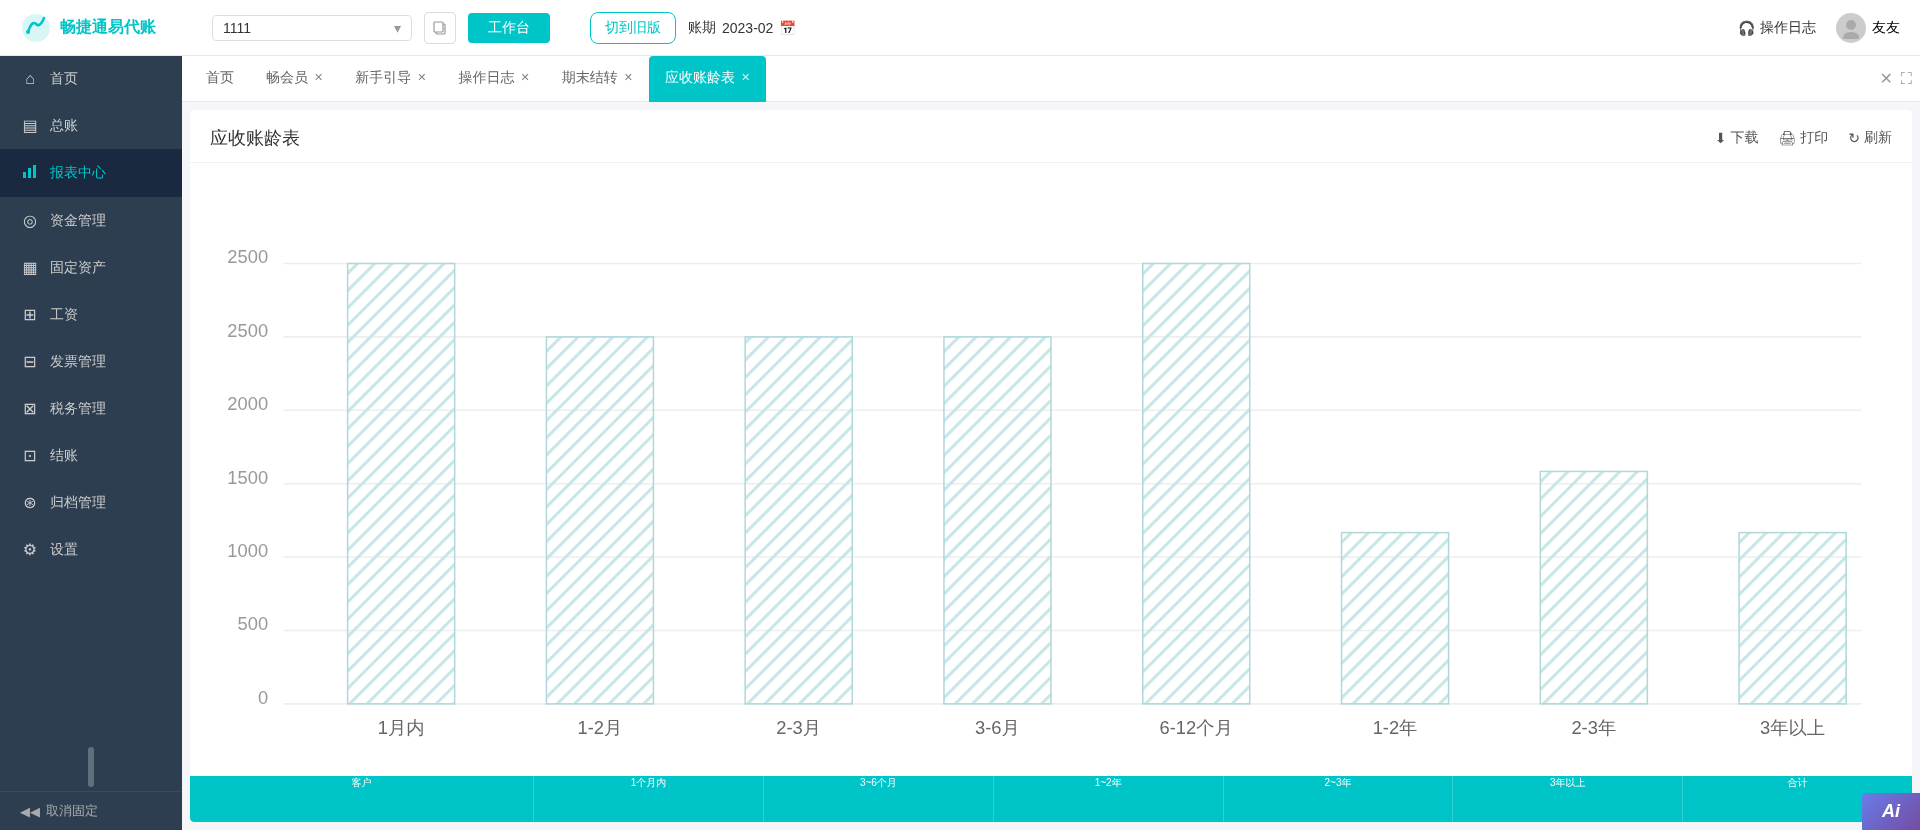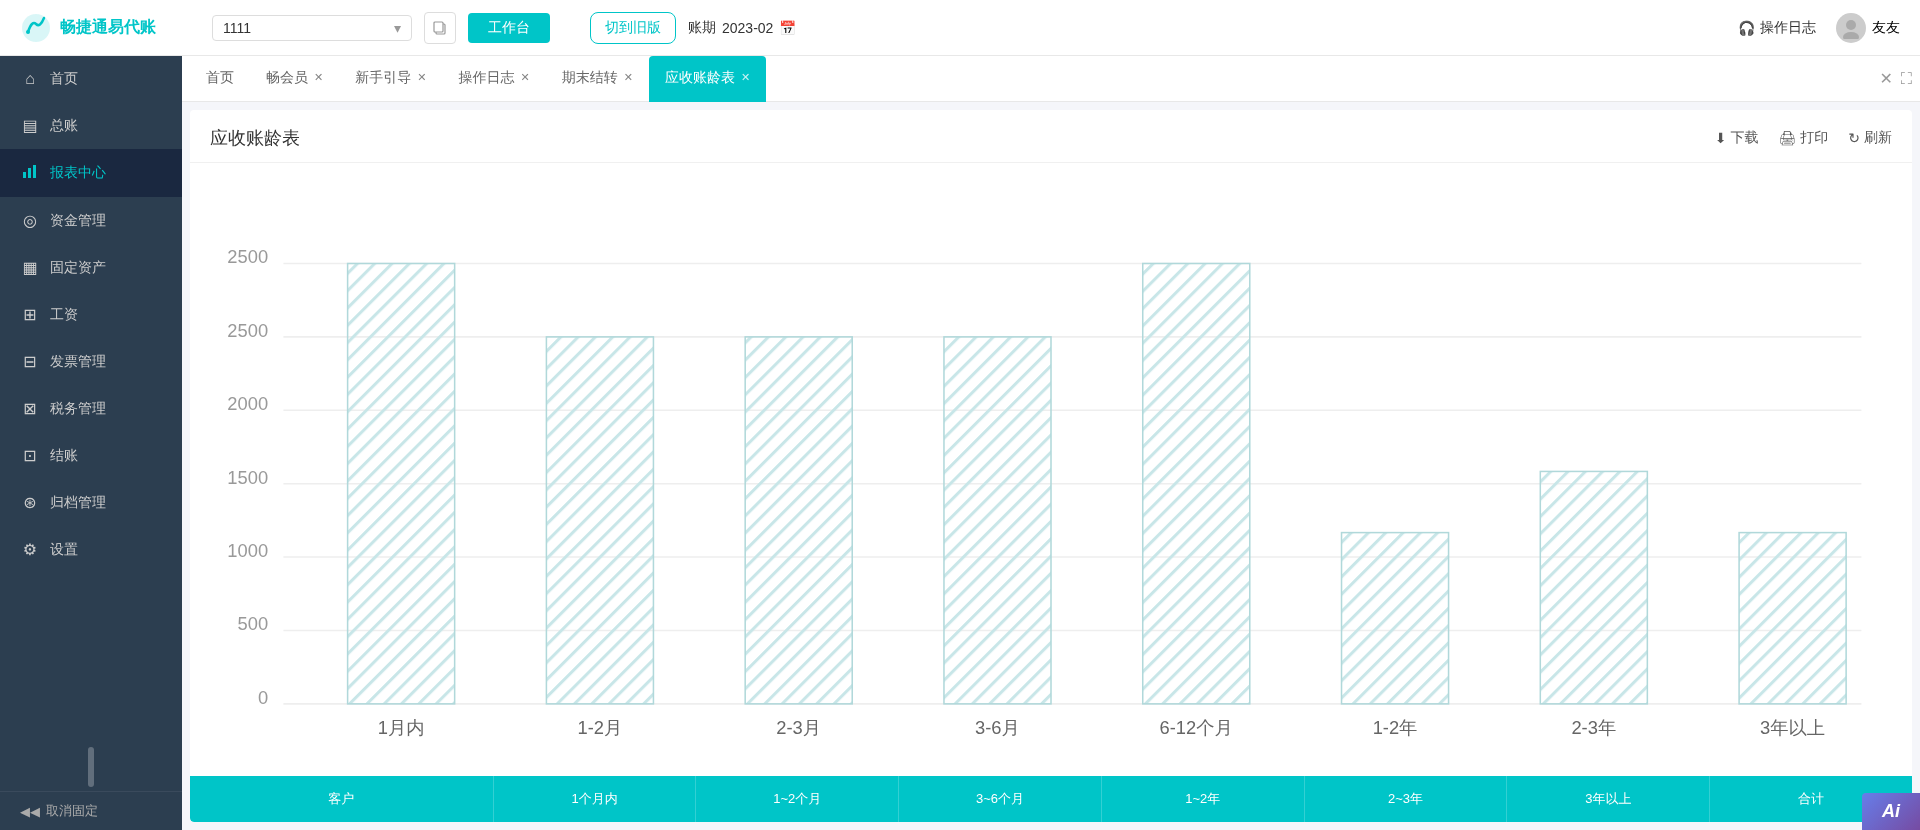--- a/index.html
+++ b/index.html
@@ -266,24 +266,23 @@
     .table-header-bar {
       height: 46px;
       background: #00c5c8;
       display: flex;
       flex-shrink: 0;
       border-radius: 0 0 4px 4px;
     }
     .th-cell {
       flex: 1;
       display: flex;
-      align-items: center;
       justify-content: center;
       color: #fff;
-      font-size: 13px;
+      font-size: 10px;
       border-right: 1px solid rgba(255,255,255,0.2);
     }
     .th-cell:last-child { border-right: none; }
     .th-cell.wide { flex: 1.5; }
 
     
     .ai-badge {
       position: fixed;
       bottom: 0;
       right: 0;
@@ -523,23 +522,20 @@
       </div>
 
       <div class="table-header-bar">
         <div class="th-cell wide">
           <span>客户</span>
         </div>
         <div class="th-cell">
           <span>1个月内</span>
         </div>
         <div class="th-cell">
-          <span>1~2个月</span>
-        </div>
-        <div class="th-cell">
           <span>3~6个月</span>
         </div>
         <div class="th-cell">
           <span>1~2年</span>
         </div>
         <div class="th-cell">
           <span>2~3年</span>
         </div>
         <div class="th-cell">
           <span>3年以上</span>

